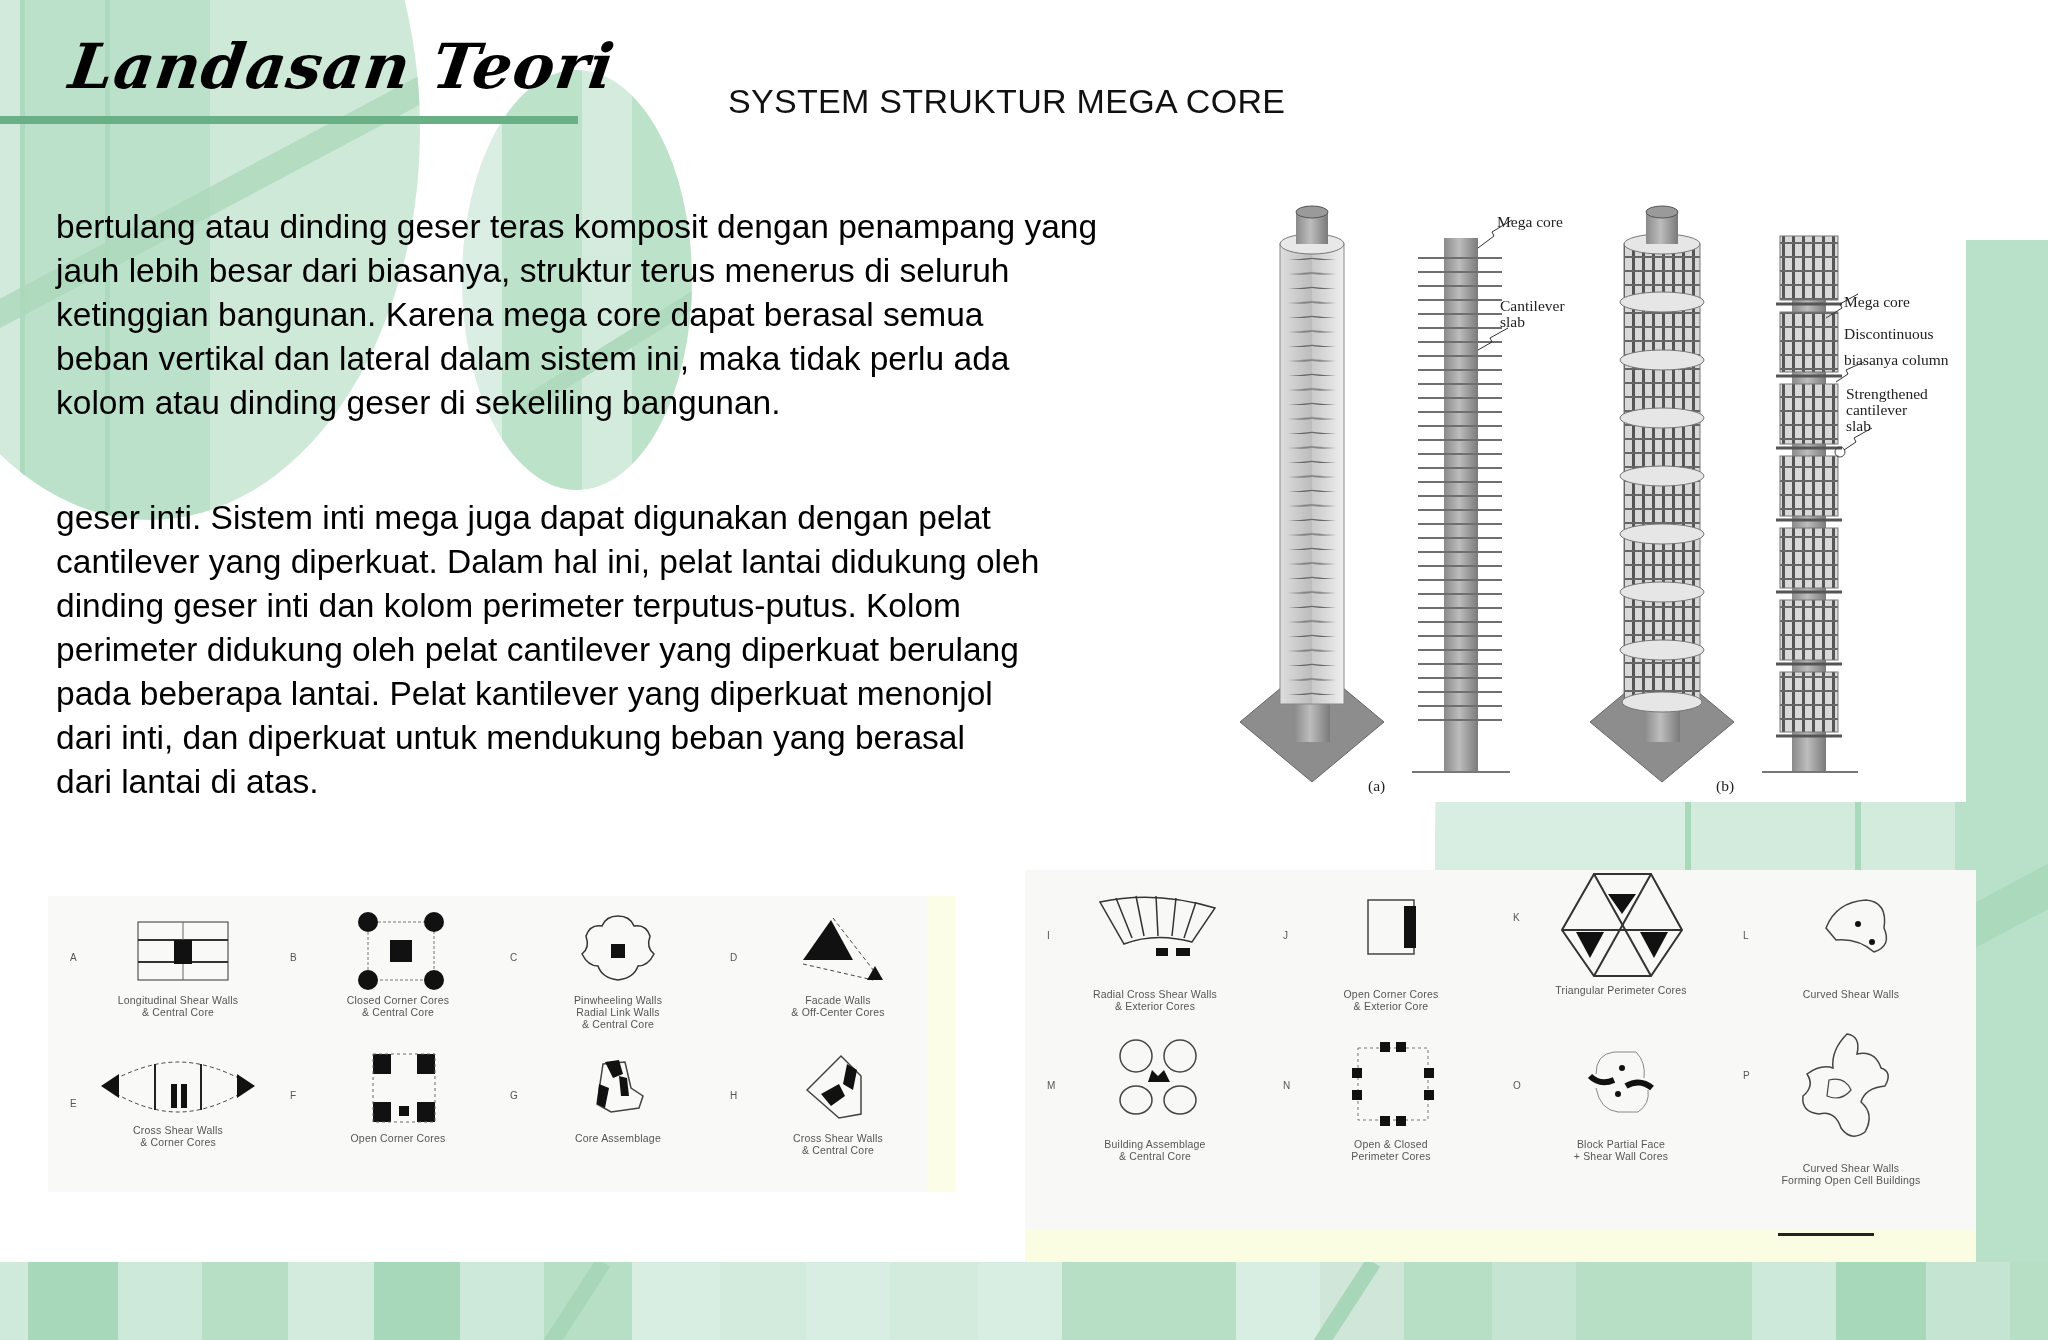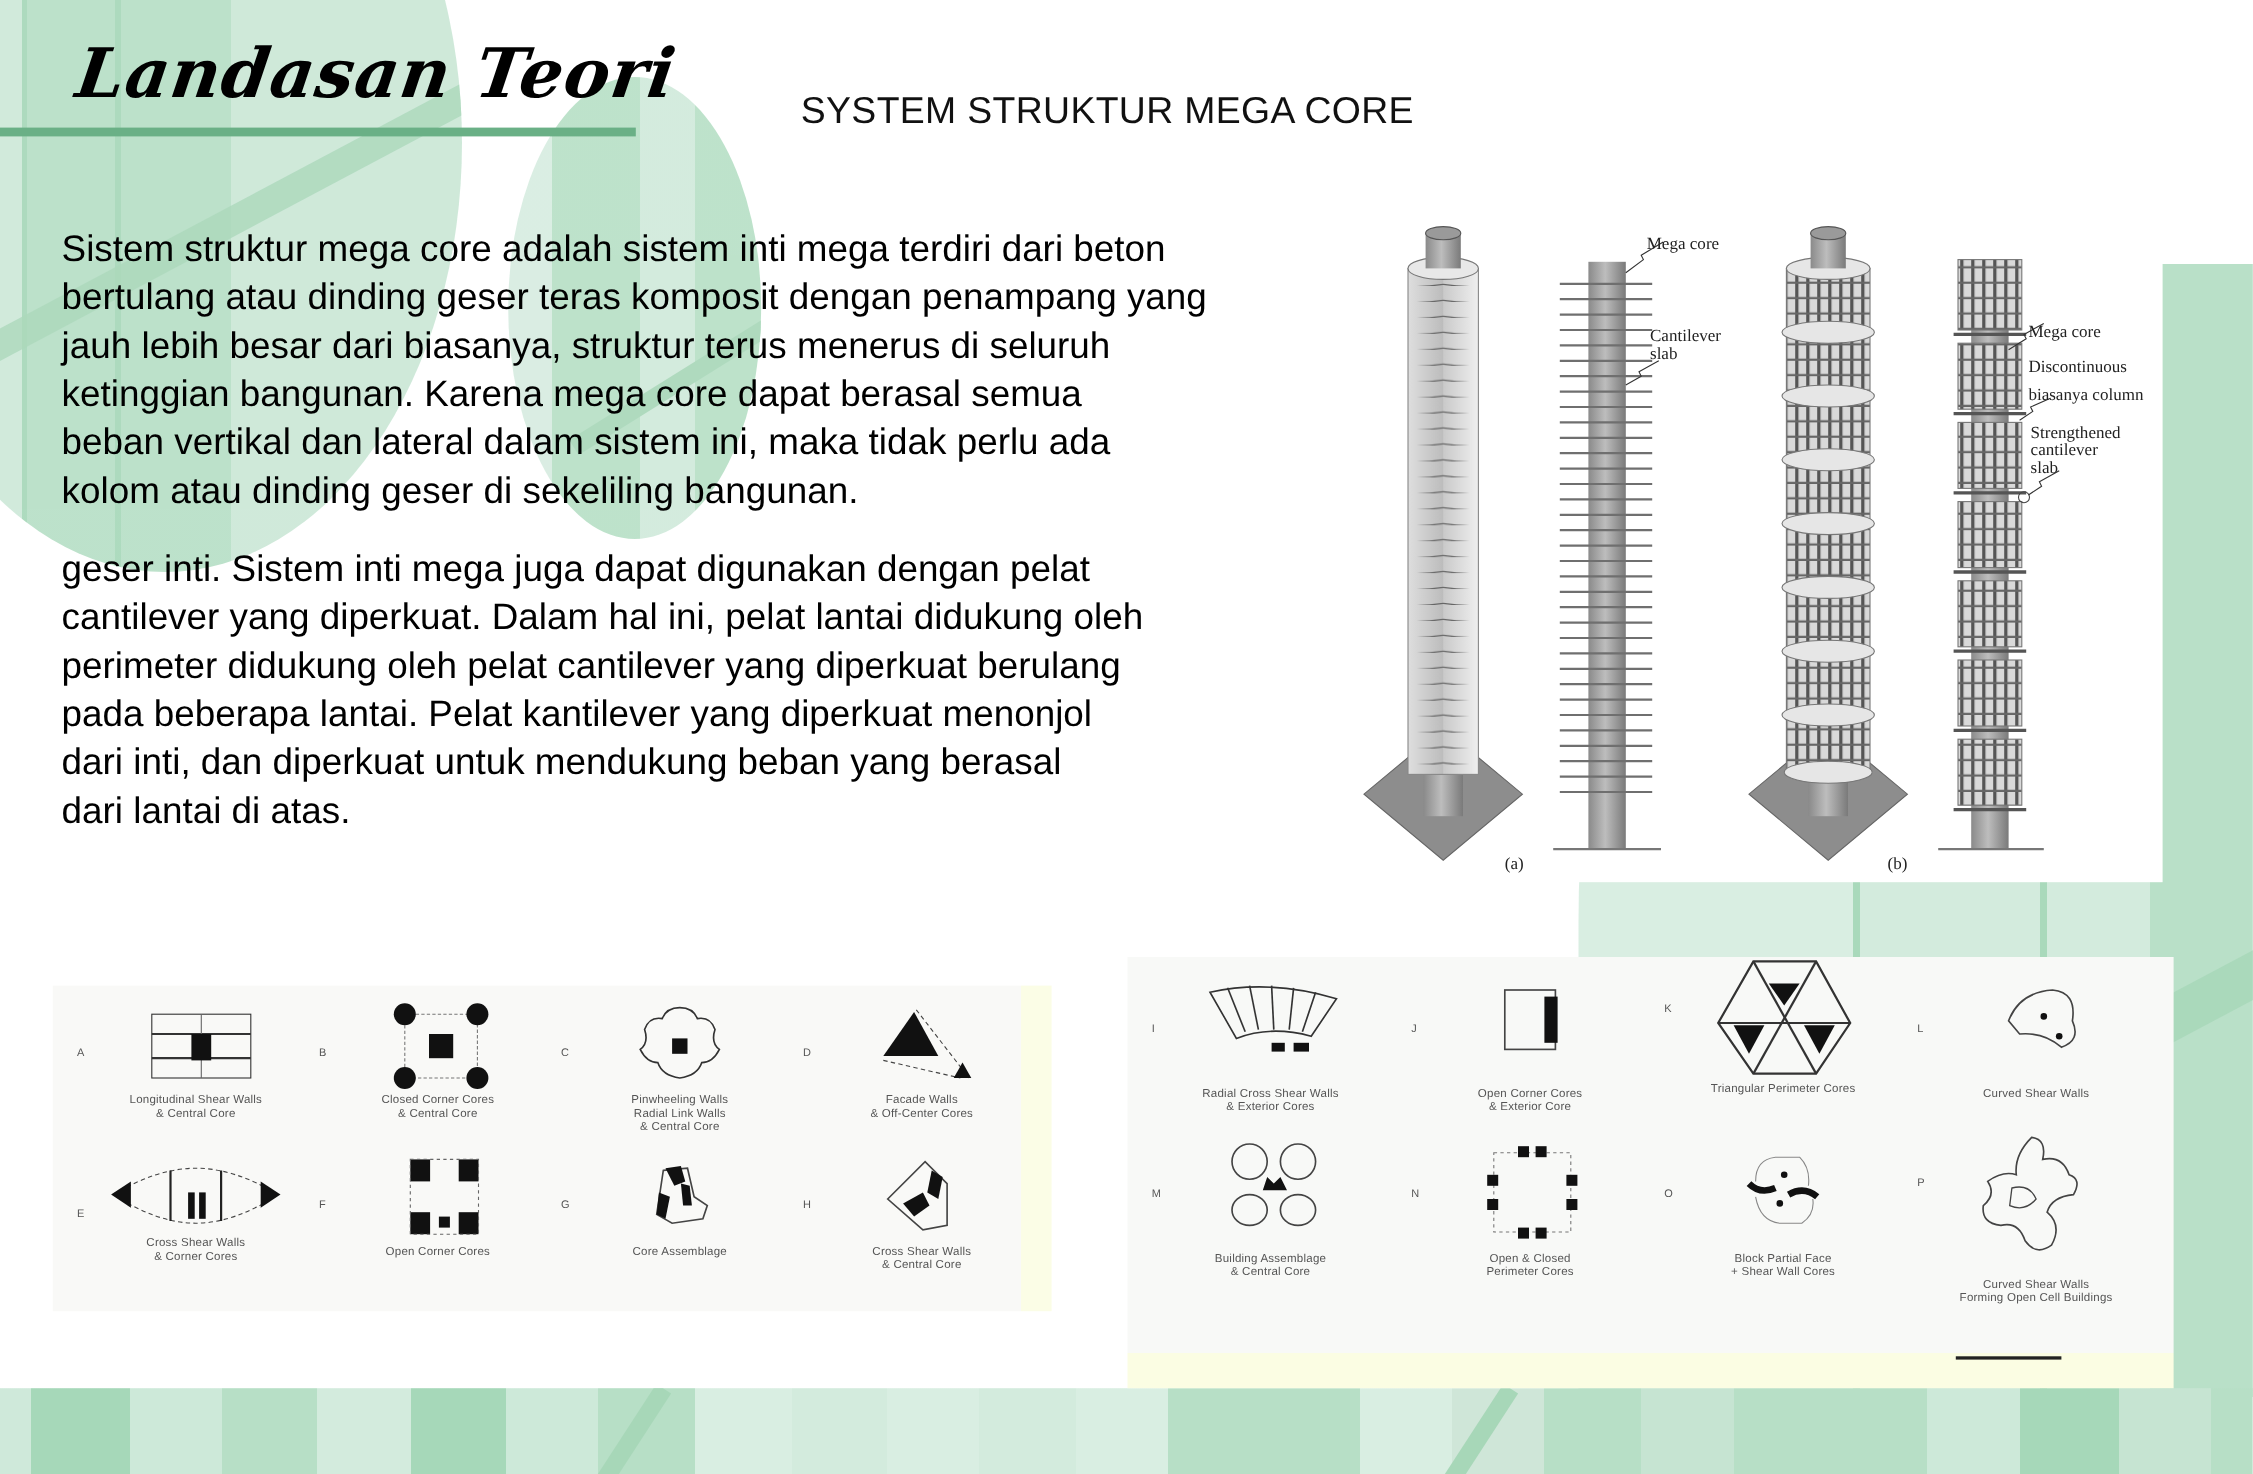--- a/index.html
+++ b/index.html
@@ -114,30 +114,30 @@
 <div class="bg bg-circle-large"></div>
 <div class="bg bg-circle-small"></div>
 <div class="bg bg-right-band"></div>
 <div class="bg bg-footer"></div>
 
 <div class="slide-heading">Landasan Teori</div>
 <div class="heading-rule"></div>
 <div class="slide-title">SYSTEM STRUKTUR MEGA CORE</div>
 
 <div class="paragraph p1">
-  <div>Sistem struktur mega core adalah sistem inti mega terdiri dari beton</div>
   <div>bertulang atau dinding geser teras komposit dengan penampang yang</div>
   <div>jauh lebih besar dari biasanya, struktur terus menerus di seluruh</div>
   <div>ketinggian bangunan. Karena mega core dapat berasal semua</div>
   <div>beban vertikal dan lateral dalam sistem ini, maka tidak perlu ada</div>
   <div>kolom atau dinding geser di sekeliling bangunan.</div>
 </div>
 <div class="paragraph p2">
   <div>geser inti. Sistem inti mega juga dapat digunakan dengan pelat</div>
   <div>cantilever yang diperkuat. Dalam hal ini, pelat lantai didukung oleh</div>
+  <div>dinding geser inti dan kolom perimeter terputus-putus. Kolom</div>
   <div>perimeter didukung oleh pelat cantilever yang diperkuat berulang</div>
   <div>pada beberapa lantai. Pelat kantilever yang diperkuat menonjol</div>
   <div>dari inti, dan diperkuat untuk mendukung beban yang berasal</div>
   <div>dari lantai di atas.</div>
 </div>
 
 <div class="figure-main">
   <svg width="734" height="600" viewBox="0 0 734 600">
     <defs>
       <linearGradient id="coreGrad" x1="0" x2="1">

